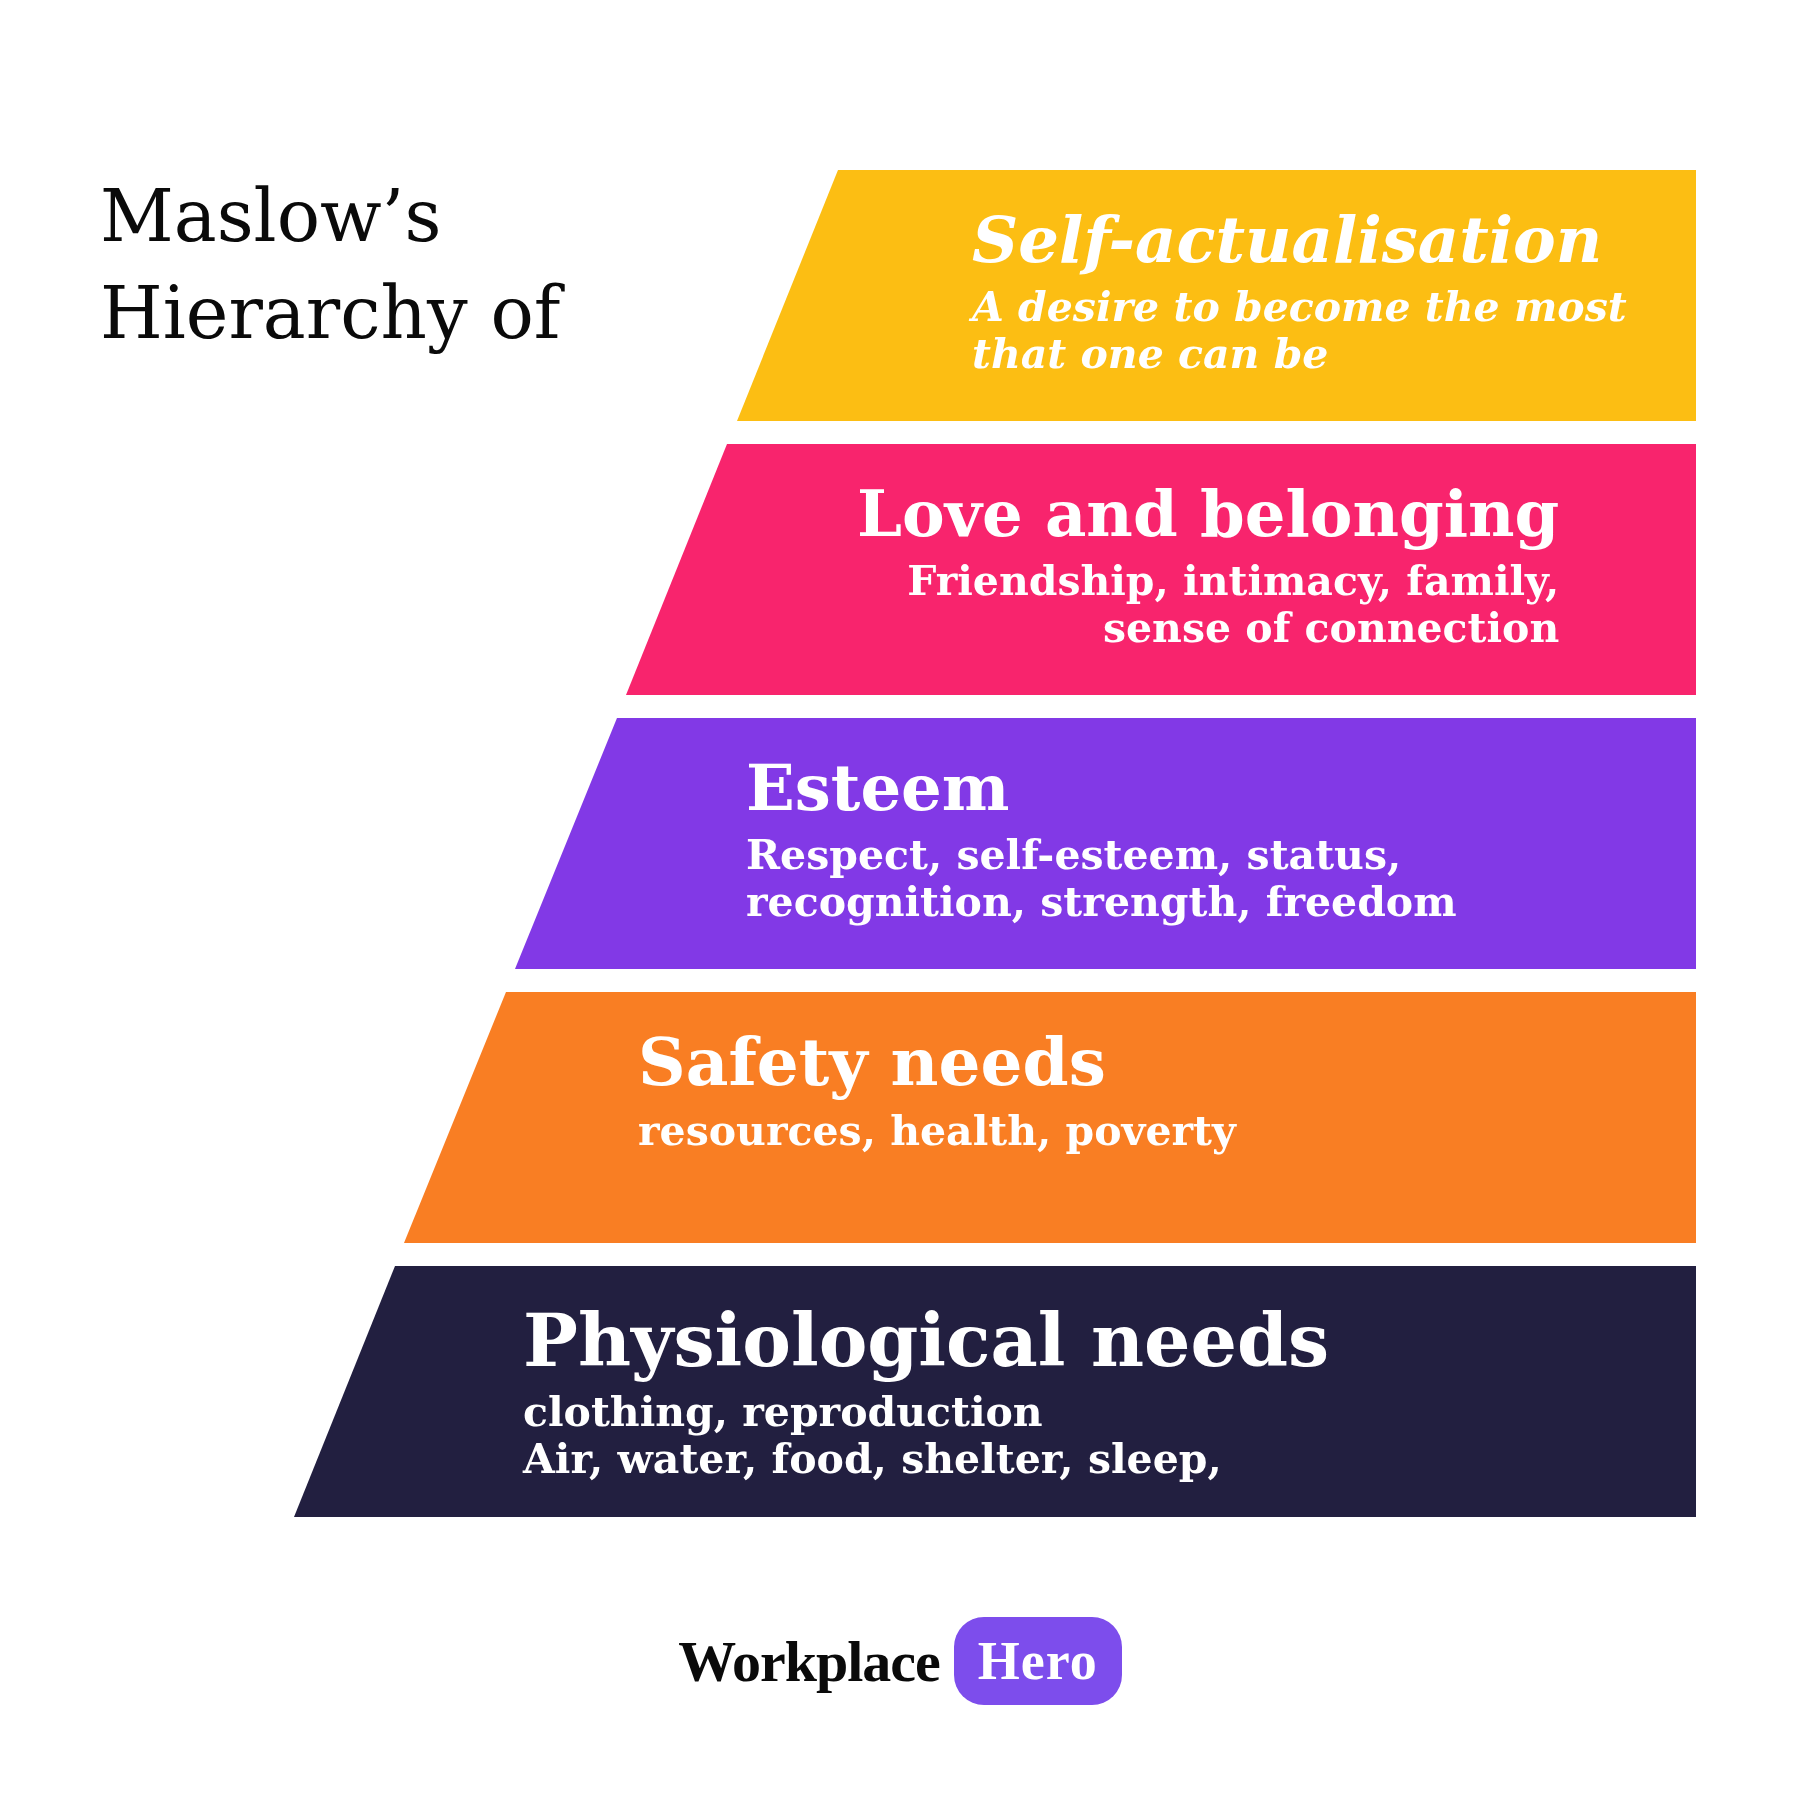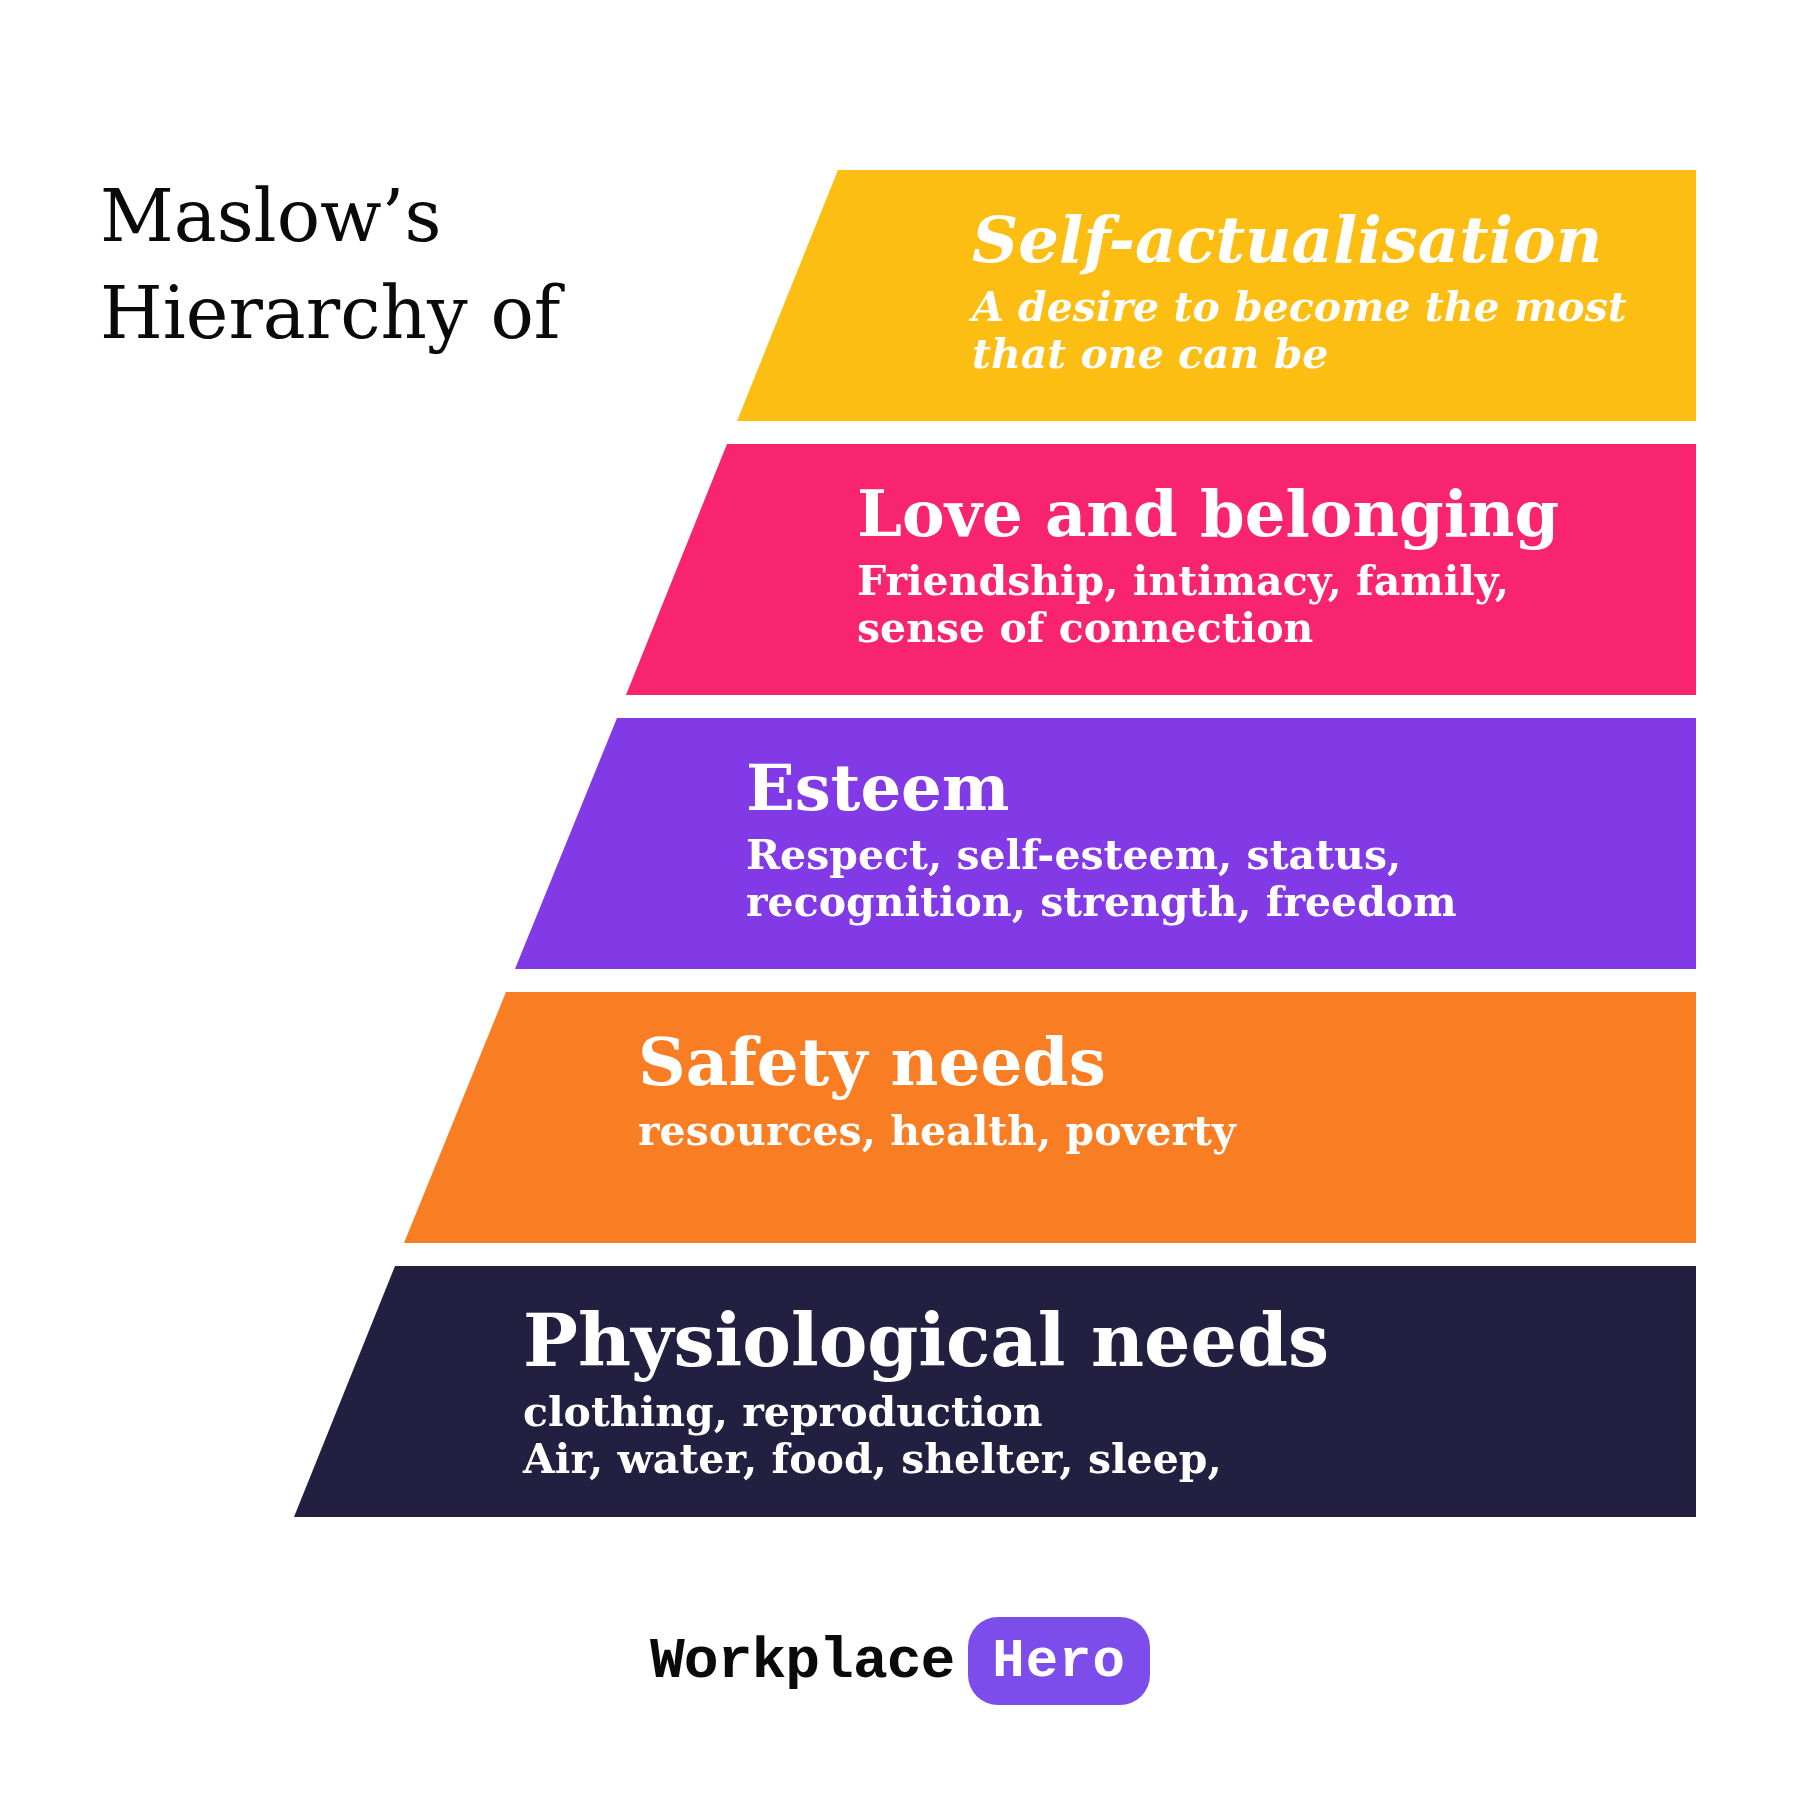--- a/index.html
+++ b/index.html
@@ -71,21 +71,21 @@
   .logo {
     position: absolute;
     left: 0;
     right: 0;
     top: 1618px;
     height: 86px;
     display: flex;
     align-items: center;
     justify-content: center;
     gap: 14px;
-    font-family: Liberation Mono, monospace;
+    font-family: Liberation Serif, serif;
   }
   .logo-workplace {
     font-size: 58px;
     font-weight: bold;
     color: #0a0a0a;
     letter-spacing: -1px;
   }
   .logo-badge {
     display: flex;
     align-items: center;
@@ -114,21 +114,21 @@
   <div>
 
     <div class="band band-0" style="background-color: rgb(252, 190, 19); font-style: italic;">
       <div class="band-text">
         <h2>Self-actualisation</h2>
         <p>A desire to become the most</p>
         <p>that one can be</p>
       </div>
     </div>
 
-    <div class="band band-1" style="background-color: rgb(248, 36, 109);">
+    <div class="band band-1" style="background-color: rgb(248, 36, 109); text-align: right;">
       <div class="band-text">
         <h2>Love and belonging</h2>
         <p>Friendship, intimacy, family,</p>
         <p>sense of connection</p>
       </div>
     </div>
 
     <div class="band band-2" style="background-color: rgb(130, 57, 230); padding-left: 40px;">
       <div class="band-text">
         <h2>Esteem</h2>

